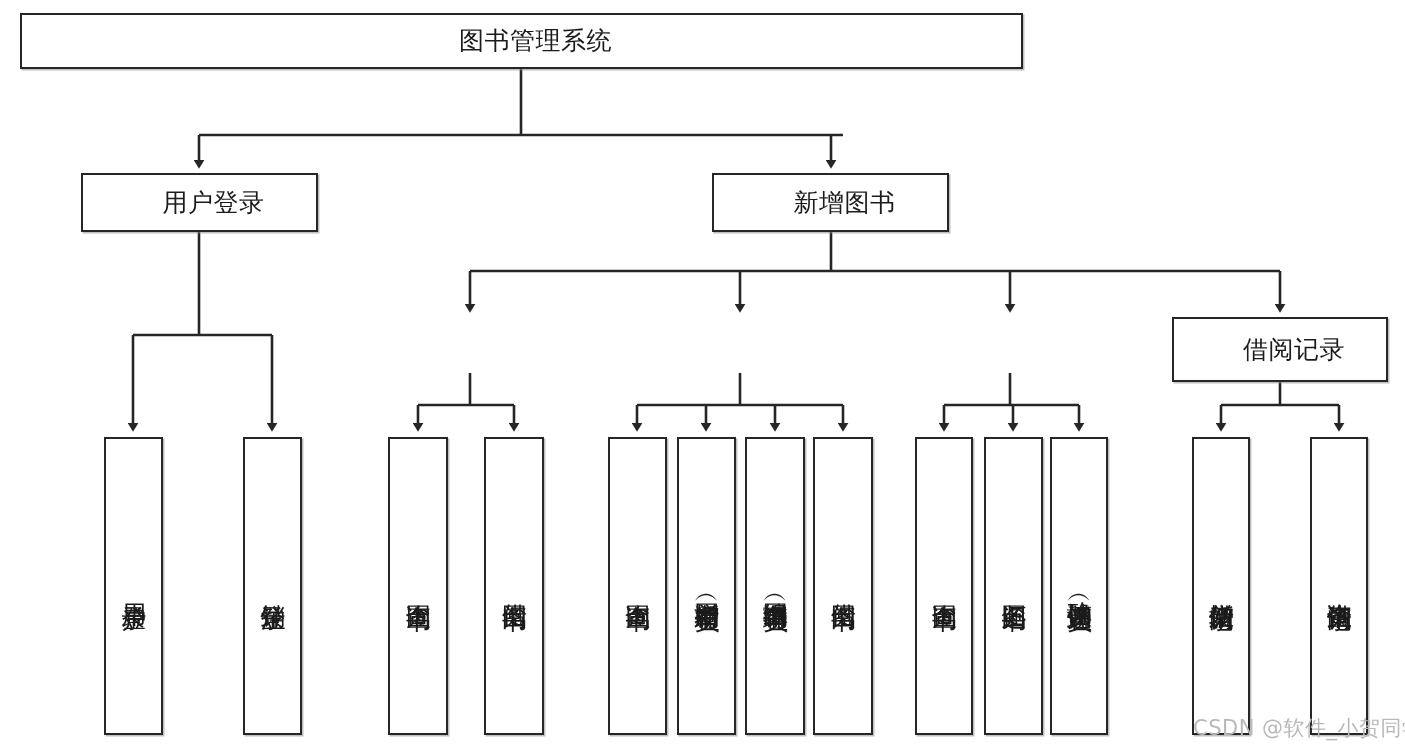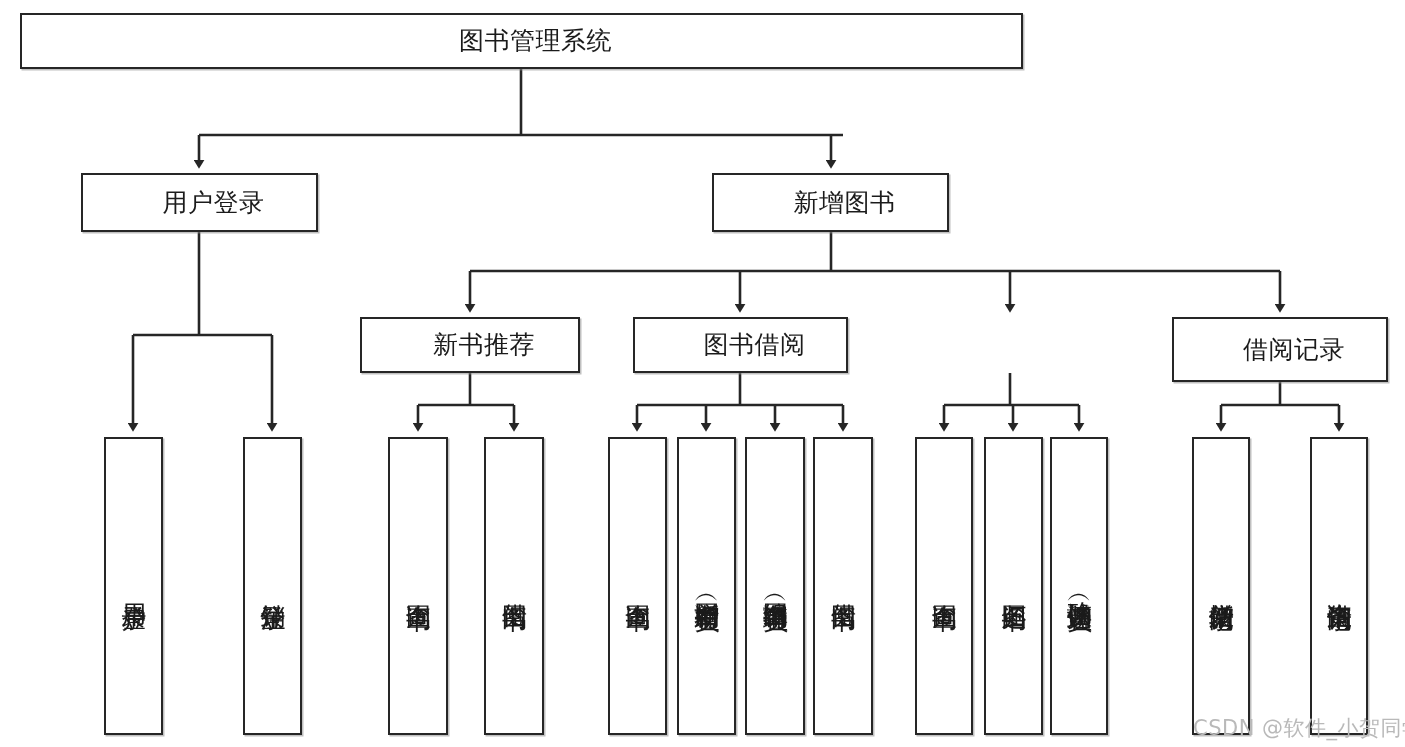--- a/index.html
+++ b/index.html
@@ -126,26 +126,20 @@
       <span>图书管理系统</span>
     </div>
 
   <div class="node horiz" style="left: 81px; top: 173px; width: 237px; height: 59px;">
       <span>用户登录</span>
     </div>
   <div class="node horiz" style="left: 712px; top: 173px; width: 237px; height: 59px;">
       <span>新增图书</span>
     </div>
 
-  <div class="node horiz" style="left: 360px; top: 317px; width: 220px; height: 56px;">
-      <span>新书推荐</span>
-    </div>
-  <div class="node horiz" style="left: 633px; top: 317px; width: 215px; height: 56px;">
-      <span>图书借阅</span>
-    </div>
   <div class="node horiz" style="left: 1172px; top: 317px; width: 216px; height: 65px;">
       <span>借阅记录</span>
     </div>
 
   <div class="node vert" style="left: 104px; top: 437px; width: 59px; height: 298px;">
       <span class="vlabel">用户登录</span>
     </div>
   <div class="node vert" style="left: 243px; top: 437px; width: 59px; height: 298px;">
       <span class="vlabel">注销登录</span>
     </div>

